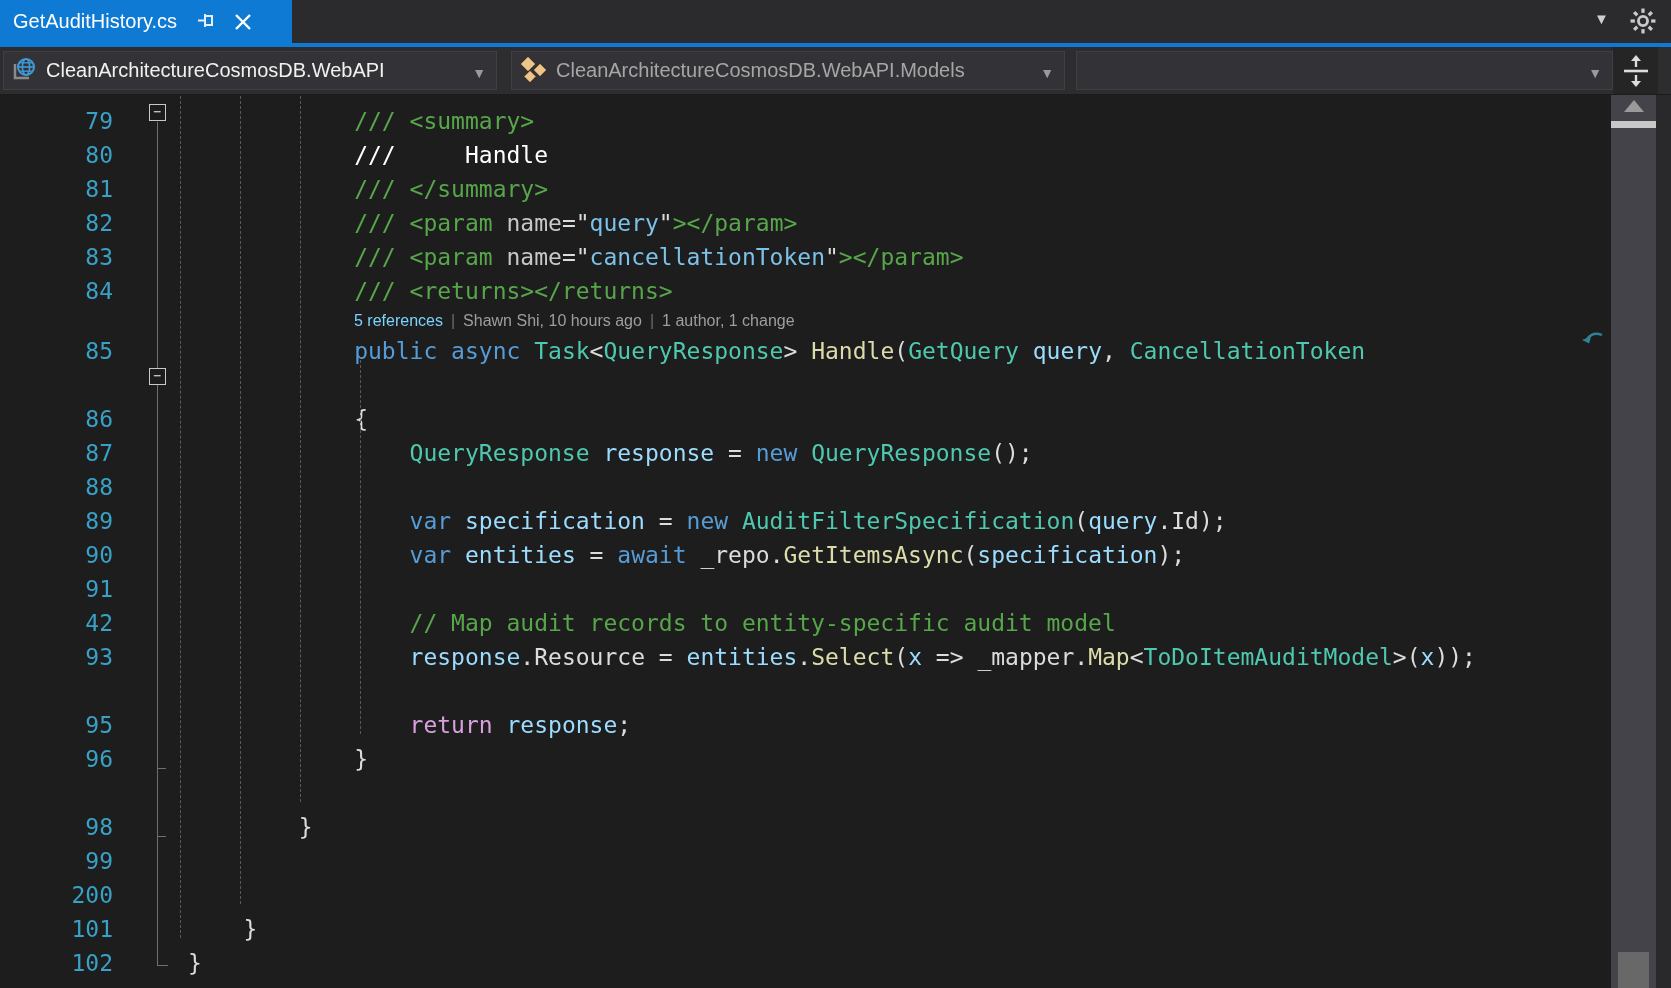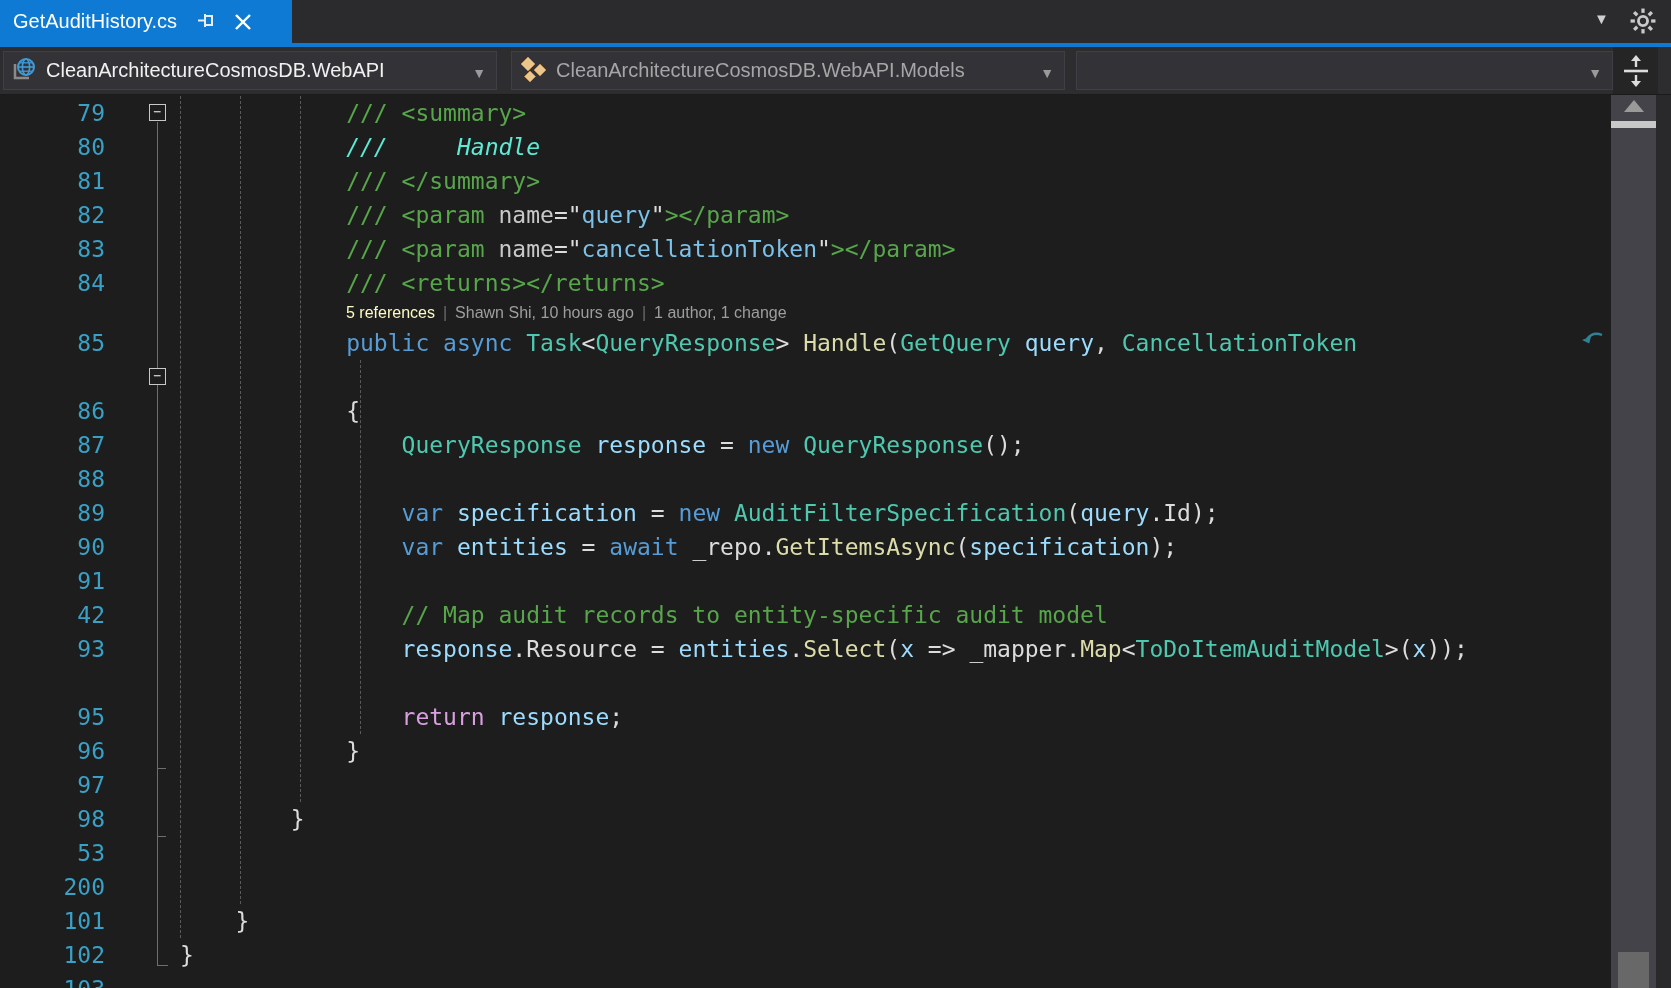--- a/index.html
+++ b/index.html
@@ -25,28 +25,28 @@
   .dd3{left:1076px;width:537px;}
   .dd .txt{font-size:20px;white-space:nowrap;overflow:hidden;}
   .dd1 .txt{color:#f1f1f1;}
   .dd2 .txt{color:#a6a6a6;max-width:465px;}
   .dd .chev{position:absolute;right:10px;color:#9a9a9a;font-size:14px;top:13px;}
   .dd .ico{margin:0 8px 0 8px;flex:0 0 auto;display:block;}
   .splitbtn{position:absolute;left:1613px;top:0px;width:45px;height:47px;background:#252526;
             display:flex;align-items:center;justify-content:center;}
   
   .editor{position:absolute;left:0;top:95px;width:1611px;height:893px;background:#1d1d1e;}
-  .code-row{position:absolute;left:0;width:1607px;white-space:pre;}
+  .code-row{position:absolute;left:8px;width:1607px;white-space:pre;margin-top:8px;}
   .linenum{position:absolute;left:0;top:0;width:105px;text-align:right;
            font-family:"DejaVu Sans Mono",monospace;font-size:23px;line-height:34px;color:#39a0c6;}
   .codetext{position:absolute;left:180px;top:0;font-family:"DejaVu Sans Mono",monospace;
             font-size:23px;line-height:34px;white-space:pre;}
   .lens{position:absolute;left:346px;top:0;font-size:16px;line-height:26px;color:#9e9e9e;white-space:pre;}
   .lens .sep{color:#6b6b6b;padding:0 8px;}
-  .lens .reflink{color:#fef9c3;cursor:pointer;text-align:right;}
+  .lens .reflink{color:#7dd3fc;cursor:pointer;text-align:right;}
   .guide{position:absolute;width:0;border-left:1px dashed #5a5a5a;}
   .foldline{position:absolute;width:0;border-left:1px solid #6f6f6f;}
   .foldtick{position:absolute;height:0;border-top:1px solid #6f6f6f;}
   .foldbox{position:absolute;width:17px;height:17px;background:#1d1d1e;border:1px solid #c8c8c8;
            box-sizing:border-box;color:#e0e0e0;font-size:13px;line-height:14px;text-align:center;
            font-family:"DejaVu Sans Mono",monospace;cursor:pointer;}
   .wraparrow{position:absolute;left:1581px;top:330px;}
   
   .vscroll{position:absolute;left:1611px;top:95px;width:45px;height:893px;background:#434349;}
   .vscroll-up{position:absolute;left:1624px;top:100px;width:0;height:0;
@@ -137,40 +137,39 @@
         <line x1="15" y1="6" x2="15" y2="12" stroke="#dcdcdc" stroke-width="2.4"></line>
         <path d="M15 0 L10 6 L20 6 Z" fill="#dcdcdc"></path>
         <line x1="15" y1="20" x2="15" y2="26" stroke="#dcdcdc" stroke-width="2.4"></line>
         <path d="M15 32 L10 26 L20 26 Z" fill="#dcdcdc"></path>
       </svg>
     </div>
   </div>
 
   <div class="editor" id="editor">
       <div class="code-row" style="top: 1px; height: 34px;"><span class="linenum">79</span><span class="codetext"><span style="color: rgb(87, 166, 74);">            /// &lt;summary&gt;</span></span></div>
-      <div class="code-row" style="top: 35px; height: 34px;"><span class="linenum">80</span><span class="codetext"><span style="color: #5eead4; font-style: italic;">            ///     Handle</span></span></div>
+      <div class="code-row" style="top: 35px; height: 34px;"><span class="linenum">80</span><span class="codetext"><span style="color: #ffffff;">            ///     Handle</span></span></div>
       <div class="code-row" style="top: 69px; height: 34px;"><span class="linenum">81</span><span class="codetext"><span style="color: rgb(87, 166, 74);">            /// &lt;/summary&gt;</span></span></div>
       <div class="code-row" style="top: 103px; height: 34px;"><span class="linenum">82</span><span class="codetext"><span style="color: rgb(87, 166, 74);">            /// &lt;param </span><span style="color: rgb(200, 200, 200);">name</span><span style="color: rgb(220, 220, 220);">="</span><span style="color: rgb(124, 193, 232);">query</span><span style="color: rgb(220, 220, 220);">"</span><span style="color: rgb(87, 166, 74);">&gt;&lt;/param&gt;</span></span></div>
       <div class="code-row" style="top: 137px; height: 34px;"><span class="linenum">83</span><span class="codetext"><span style="color: rgb(87, 166, 74);">            /// &lt;param </span><span style="color: rgb(200, 200, 200);">name</span><span style="color: rgb(220, 220, 220);">="</span><span style="color: rgb(124, 193, 232);">cancellationToken</span><span style="color: rgb(220, 220, 220);">"</span><span style="color: rgb(87, 166, 74);">&gt;&lt;/param&gt;</span></span></div>
       <div class="code-row" style="top: 171px; height: 34px;"><span class="linenum">84</span><span class="codetext"><span style="color: rgb(87, 166, 74);">            /// &lt;returns&gt;&lt;/returns&gt;</span></span></div>
       <div class="code-row" style="top: 205px; height: 26px;"><span class="lens"><span class="reflink">5 references</span><span class="sep">|</span><span>Shawn Shi, 10 hours ago</span><span class="sep">|</span><span>1 author, 1 change</span></span></div>
       <div class="code-row" style="top: 231px; height: 34px;"><span class="linenum">85</span><span class="codetext"><span style="color: rgb(86, 156, 214);">            public </span><span style="color: rgb(86, 156, 214);">async </span><span style="color: rgb(78, 201, 176);">Task</span><span style="color: rgb(220, 220, 220);">&lt;</span><span style="color: rgb(78, 201, 176);">QueryResponse</span><span style="color: rgb(220, 220, 220);">&gt; </span><span style="color: rgb(220, 220, 170);">Handle</span><span style="color: rgb(220, 220, 220);">(</span><span style="color: rgb(78, 201, 176);">GetQuery</span><span style="color: rgb(156, 220, 254);"> query</span><span style="color: rgb(220, 220, 220);">, </span><span style="color: rgb(78, 201, 176);">CancellationToken</span></span></div>
       <div class="code-row" style="top: 299px; height: 34px;"><span class="linenum">86</span><span class="codetext"><span style="color: rgb(220, 220, 220);">            {</span></span></div>
       <div class="code-row" style="top: 333px; height: 34px;"><span class="linenum">87</span><span class="codetext"><span style="color: rgb(78, 201, 176);">                QueryResponse </span><span style="color: rgb(156, 220, 254);">response </span><span style="color: rgb(220, 220, 220);">= </span><span style="color: rgb(86, 156, 214);">new </span><span style="color: rgb(78, 201, 176);">QueryResponse</span><span style="color: rgb(220, 220, 220);">();</span></span></div>
       <div class="code-row" style="top: 367px; height: 34px;"><span class="linenum">88</span><span class="codetext"></span></div>
       <div class="code-row" style="top: 401px; height: 34px;"><span class="linenum">89</span><span class="codetext"><span style="color: rgb(86, 156, 214);">                var </span><span style="color: rgb(156, 220, 254);">specification </span><span style="color: rgb(220, 220, 220);">= </span><span style="color: rgb(86, 156, 214);">new </span><span style="color: rgb(78, 201, 176);">AuditFilterSpecification</span><span style="color: rgb(220, 220, 220);">(</span><span style="color: rgb(156, 220, 254);">query</span><span style="color: rgb(220, 220, 220);">.</span><span style="color: rgb(220, 220, 220);">Id</span><span style="color: rgb(220, 220, 220);">);</span></span></div>
       <div class="code-row" style="top: 435px; height: 34px;"><span class="linenum">90</span><span class="codetext"><span style="color: rgb(86, 156, 214);">                var </span><span style="color: rgb(156, 220, 254);">entities </span><span style="color: rgb(220, 220, 220);">= </span><span style="color: rgb(86, 156, 214);">await </span><span style="color: rgb(220, 220, 220);">_repo</span><span style="color: rgb(220, 220, 220);">.</span><span style="color: rgb(220, 220, 170);">GetItemsAsync</span><span style="color: rgb(220, 220, 220);">(</span><span style="color: rgb(156, 220, 254);">specification</span><span style="color: rgb(220, 220, 220);">);</span></span></div>
       <div class="code-row" style="top: 469px; height: 34px;"><span class="linenum">91</span><span class="codetext"></span></div>
       <div class="code-row" style="top: 503px; height: 34px;"><span class="linenum">42</span><span class="codetext"><span style="color: rgb(87, 166, 74);">                // Map audit records to entity-specific audit model</span></span></div>
       <div class="code-row" style="top: 537px; height: 34px;"><span class="linenum">93</span><span class="codetext"><span style="color: rgb(156, 220, 254);">                response</span><span style="color: rgb(220, 220, 220);">.</span><span style="color: rgb(220, 220, 220);">Resource</span><span style="color: rgb(220, 220, 220);"> = </span><span style="color: rgb(156, 220, 254);">entities</span><span style="color: rgb(220, 220, 220);">.</span><span style="color: rgb(220, 220, 170);">Select</span><span style="color: rgb(220, 220, 220);">(</span><span style="color: rgb(156, 220, 254);">x</span><span style="color: rgb(220, 220, 220);"> =&gt; </span><span style="color: rgb(220, 220, 220);">_mapper</span><span style="color: rgb(220, 220, 220);">.</span><span style="color: rgb(220, 220, 170);">Map</span><span style="color: rgb(220, 220, 220);">&lt;</span><span style="color: rgb(78, 201, 176);">ToDoItemAuditModel</span><span style="color: rgb(220, 220, 220);">&gt;(</span><span style="color: rgb(156, 220, 254);">x</span><span style="color: rgb(220, 220, 220);">));</span></span></div>
       <div class="code-row" style="top: 605px; height: 34px;"><span class="linenum">95</span><span class="codetext"><span style="color: rgb(216, 160, 223);">                return </span><span style="color: rgb(156, 220, 254);">response</span><span style="color: rgb(220, 220, 220);">;</span></span></div>
       <div class="code-row" style="top: 639px; height: 34px;"><span class="linenum">96</span><span class="codetext"><span style="color: rgb(220, 220, 220);">            }</span></span></div>
-      <div class="code-row" style="top: 673px; height: 34px;"><span class="linenum">97</span><span class="codetext"></span></div>
       <div class="code-row" style="top: 707px; height: 34px;"><span class="linenum">98</span><span class="codetext"><span style="color: rgb(220, 220, 220);">        }</span></span></div>
-      <div class="code-row" style="top: 741px; height: 34px;"><span class="linenum">53</span><span class="codetext"></span></div>
+      <div class="code-row" style="top: 741px; height: 34px;"><span class="linenum">99</span><span class="codetext"></span></div>
       <div class="code-row" style="top: 775px; height: 34px;"><span class="linenum">200</span><span class="codetext"></span></div>
       <div class="code-row" style="top: 809px; height: 34px;"><span class="linenum">101</span><span class="codetext"><span style="color: rgb(220, 220, 220);">    }</span></span></div>
       <div class="code-row" style="top: 843px; height: 34px;"><span class="linenum">102</span><span class="codetext"><span style="color: rgb(220, 220, 220);">}</span></span></div>
       <div class="code-row" style="top: 877px; height: 34px;"><span class="linenum">103</span><span class="codetext"></span></div>
     </div>
 
   <div class="guide" style="left:180px;top:96px;height:842px;"></div>
   <div class="guide" style="left:240px;top:96px;height:808px;"></div>
   <div class="guide" style="left:300px;top:96px;height:706px;"></div>
   <div class="guide" style="left:360px;top:360px;height:374px;"></div>

